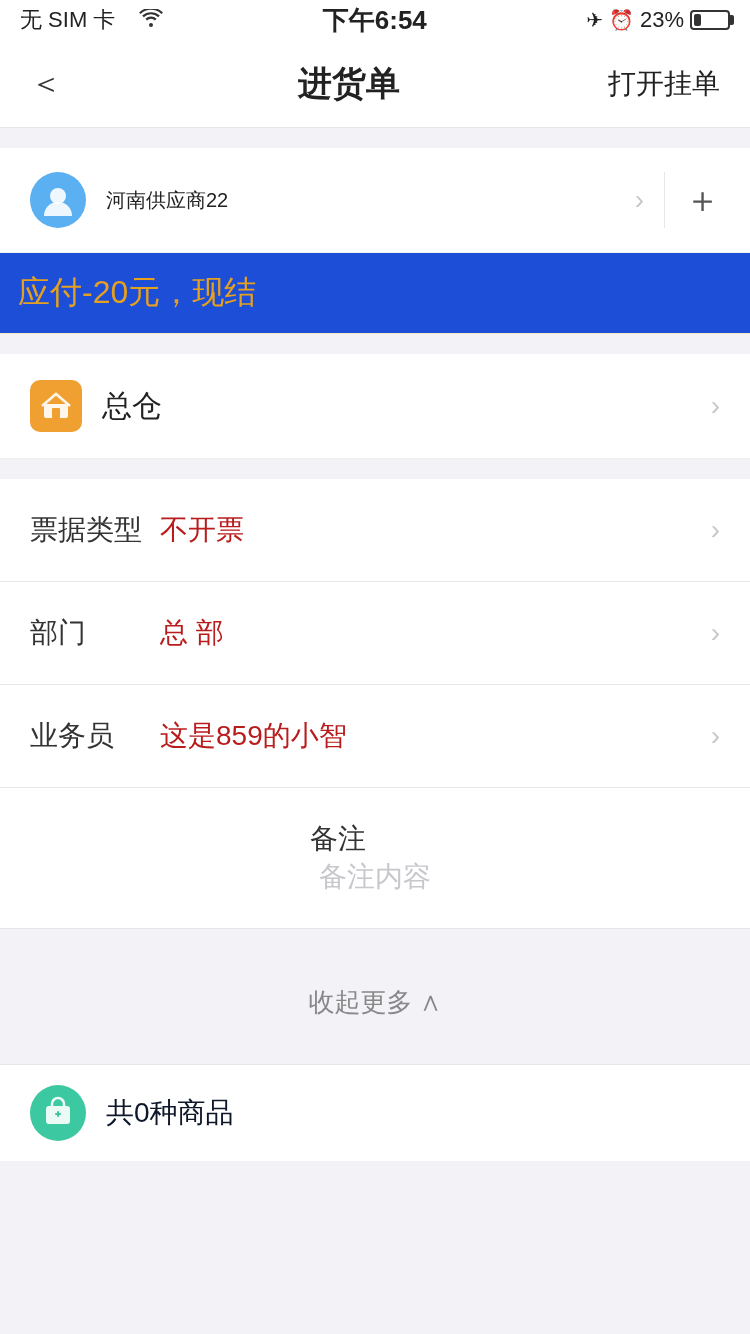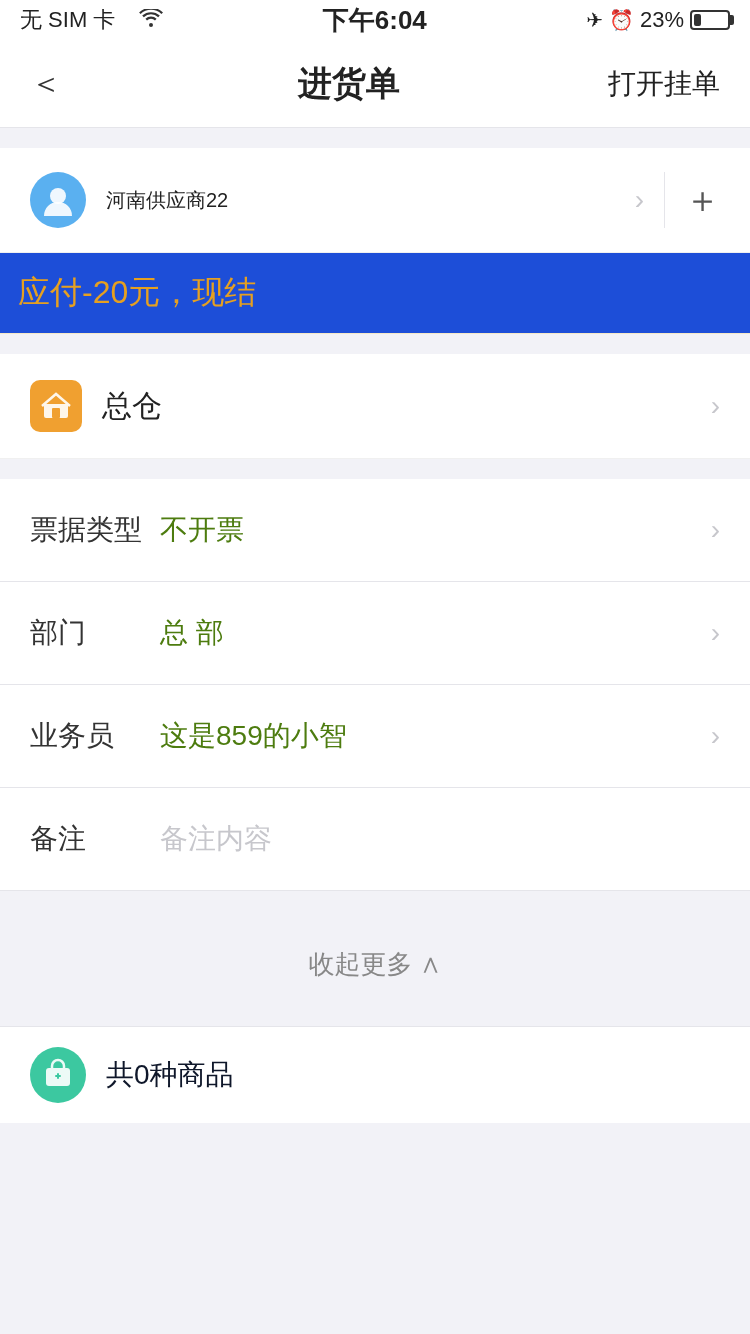--- a/index.html
+++ b/index.html
@@ -147,21 +147,21 @@
     }
     .form-label {
       font-size: 28px;
       color: #333;
       width: 130px;
       flex-shrink: 0;
     }
     .form-value {
       flex: 1;
       font-size: 28px;
-      color: #4d7c0f;
+      color: #b91c1c;
     }
     .form-placeholder {
       flex: 1;
       font-size: 28px;
       color: #c7c7cc;
     }
     .form-arrow {
       color: #c7c7cc;
       font-size: 28px;
       margin-left: 10px;
@@ -222,21 +222,21 @@
 
 <div class="status-bar">
   <div class="status-left">
     <span>无 SIM 卡</span>
     <span>
       <svg width="24" height="18" viewBox="0 0 24 18" fill="none">
         <path d="M12 14a2 2 0 110 4 2 2 0 010-4zm-5.6-4.2a8 8 0 0111.2 0l-1.6 1.6a5.6 5.6 0 00-8 0L6.4 9.8zm-3.2-3.2A13 13 0 0120.8 6.6l-1.6 1.6a10.5 10.5 0 00-14.4 0L3.2 6.6zm-3.1-3.2A17.5 17.5 0 0124 3.4L22.4 5a15 15 0 00-20.8 0L.1 3.4z" fill="#333"></path>
       </svg>
     </span>
   </div>
-  <div class="status-center">下午6:04</div>
+  <div class="status-center">下午6:54</div>
   <div class="status-right">
     <span style="font-size:20px;">✈</span>
     <span style="font-size:20px;">⏰</span>
     <span>23%</span>
     <div class="battery-icon">
       <div class="battery-fill"></div>
     </div>
   </div>
 </div>
 
@@ -296,21 +296,21 @@
     <span class="form-value">总 部</span>
     <span class="form-arrow">›</span>
   </div>
 
   <div class="form-row">
     <span class="form-label">业务员</span>
     <span class="form-value">这是859的小智</span>
     <span class="form-arrow">›</span>
   </div>
 
-  <div class="form-row" style="border-bottom: none;">
+  <div class="form-row" style="border-bottom: none; flex-direction: column;">
     <span class="form-label">备注</span>
     <span class="form-placeholder">备注内容</span>
   </div>
 </div>
 
 <div class="collapse-row">
   <span class="collapse-text">收起更多 ∧</span>
 </div>
 
 <div class="section-gap"></div>

